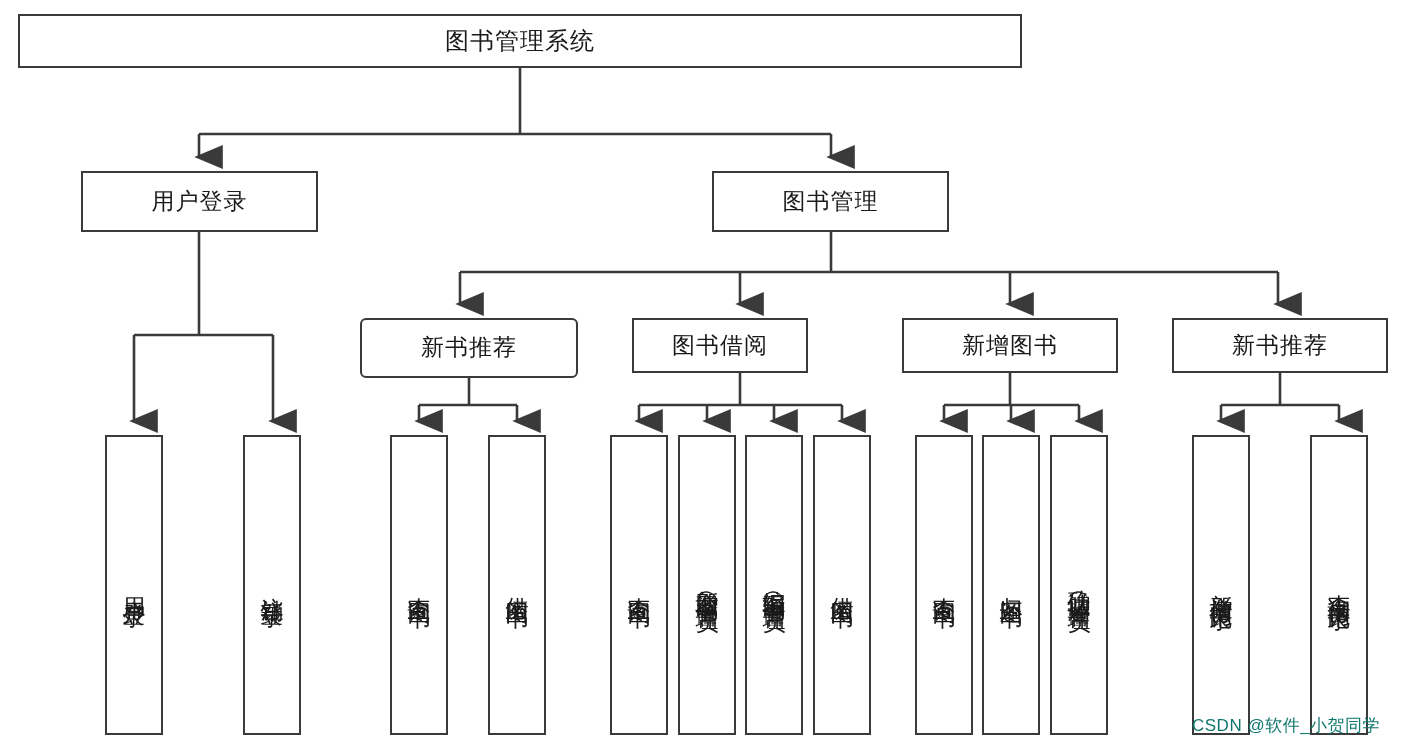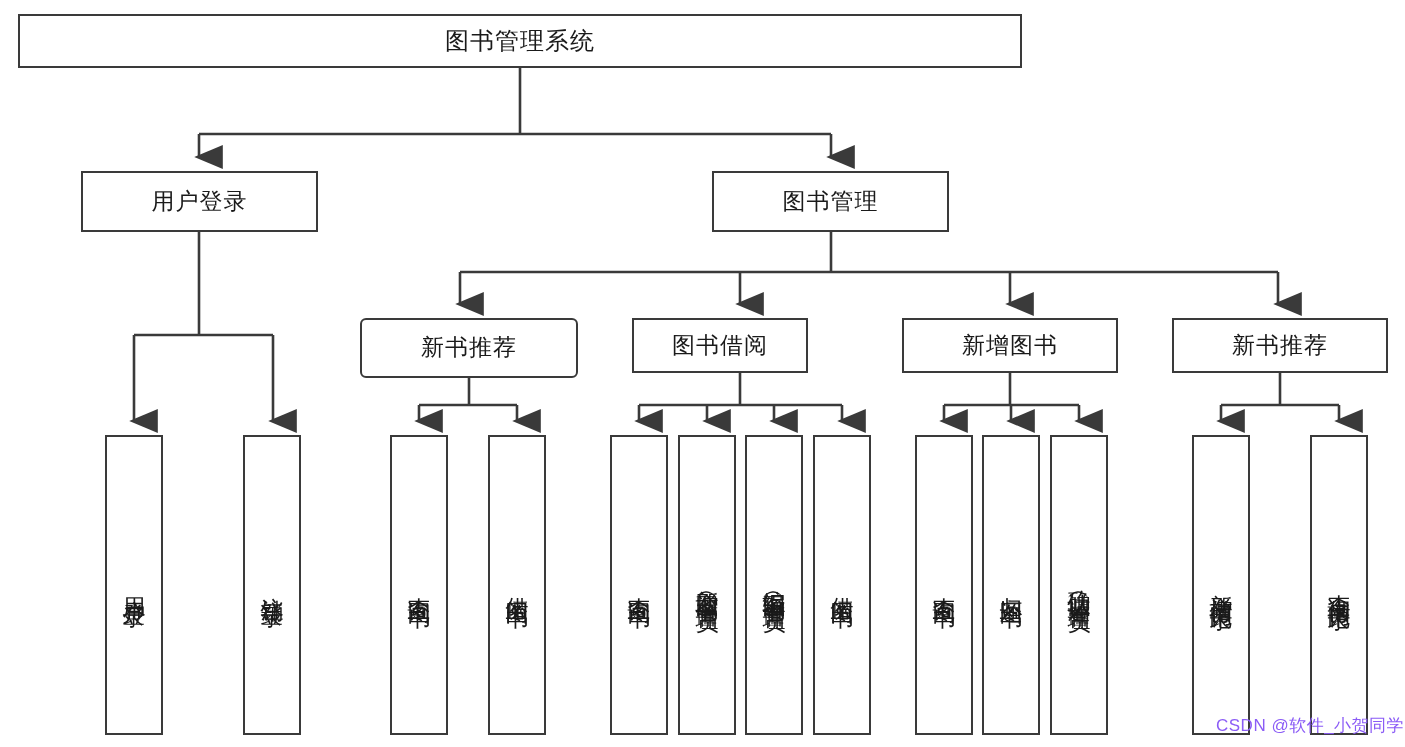--- a/index.html
+++ b/index.html
@@ -60,25 +60,24 @@
   .node.vert .node-label {
     writing-mode: vertical-rl;
     text-orientation: upright;
     font-size: 23px;
     letter-spacing: 3px;
     line-height: 1;
     white-space: nowrap;
   }
   .watermark {
     position: absolute;
-    color: #8b5cf6;
+    color: #0f766e;
     font-size: 17px;
     white-space: nowrap;
     letter-spacing: 0.5px;
-    padding-left: 24px;
   }
 </style>
 </head>
 <body>
 
 <div id="diagram-root">
 
   <svg id="edge-layer" viewBox="0 0 1405 747" width="1405" height="747">
     <defs>
       <marker id="arrow" viewBox="0 0 12 12" refX="6" refY="10" markerWidth="11" markerHeight="11" orient="auto-start-reverse">

